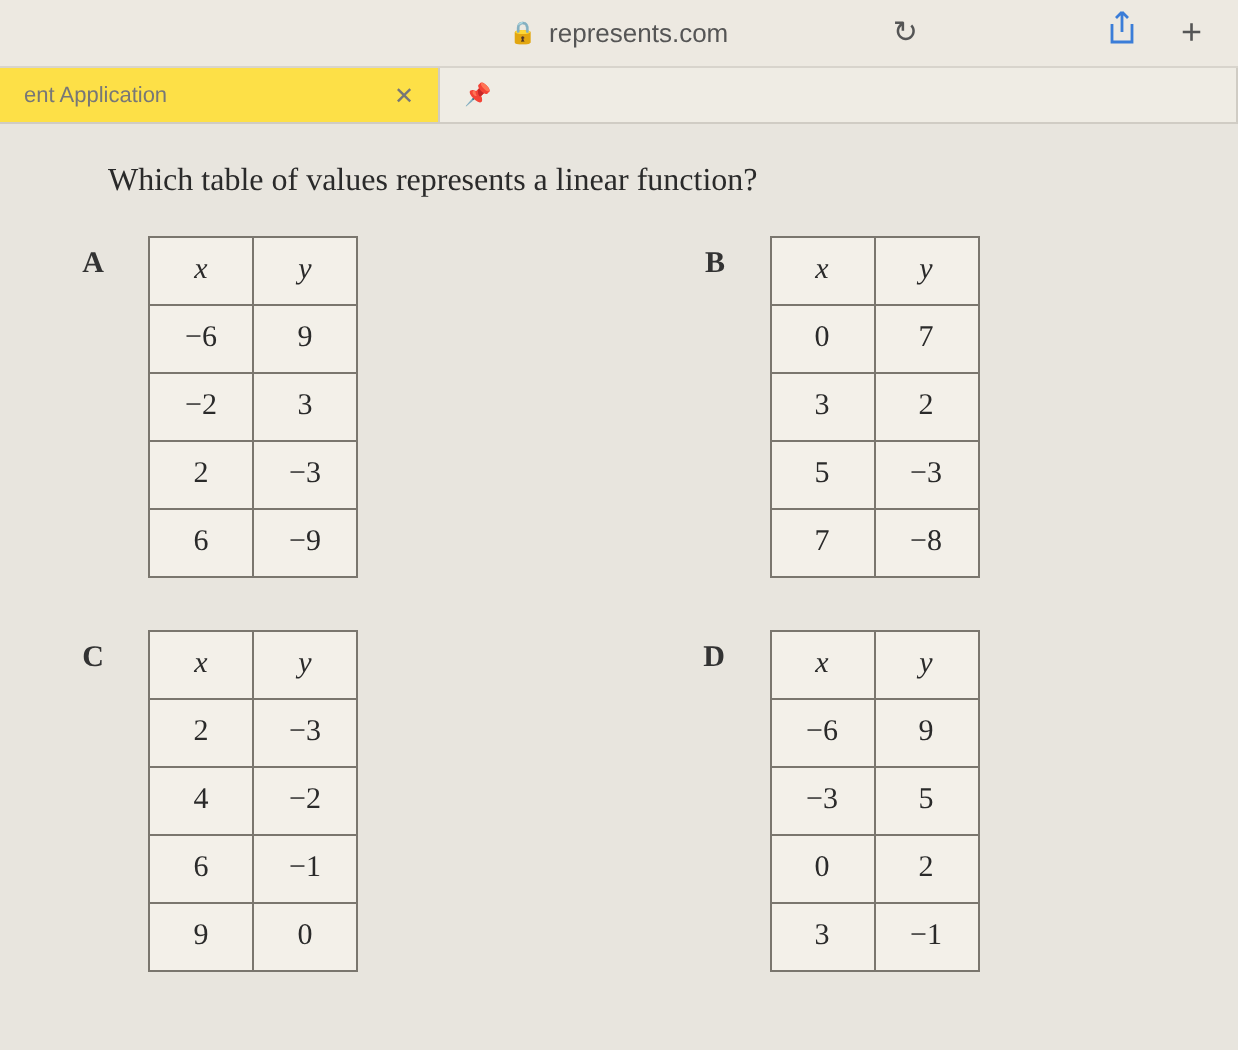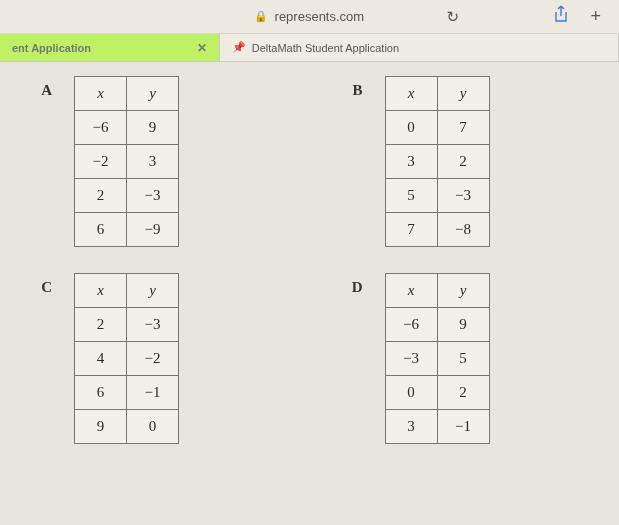--- a/index.html
+++ b/index.html
@@ -59,21 +59,21 @@
   }
   .tab {
     display: flex;
     align-items: center;
     padding: 0 12px;
     border-right: 1px solid #d0ccc4;
     flex: 0 0 auto;
     width: 220px;
     position: relative;
   }
-  .tab.inactive { background: #bef264; font-weight: bold; }
+  .tab.inactive { background: #fde047; }
   .tab.active { background: #efece4; color: #555; }
   .tab-close {
     margin-left: auto;
     font-size: 12px;
   }
   .tab-icon {
     margin-right: 6px;
     font-size: 11px;
   }
   .content {
@@ -142,25 +142,25 @@
   <span class="plus-icon">+</span>
 </div>
 
 <div class="tab-bar">
   <div class="tab inactive">
     <span>ent Application</span>
     <span class="tab-close">✕</span>
   </div>
   <div class="tab active" style="width:auto; flex:1;">
     <span class="tab-icon">📌</span>
-    <span>DeltaMath Student Application</span>
   </div>
 </div>
 
 <div class="content">
+  <div class="question">Which table of values represents a linear function?</div>
 
   <div class="tables-grid">
 
     <div class="table-block">
       <div class="table-label">A</div>
       <table class="data">
           <tbody>
             <tr>
               <td class="header">x</td>
               <td class="header">y</td>

